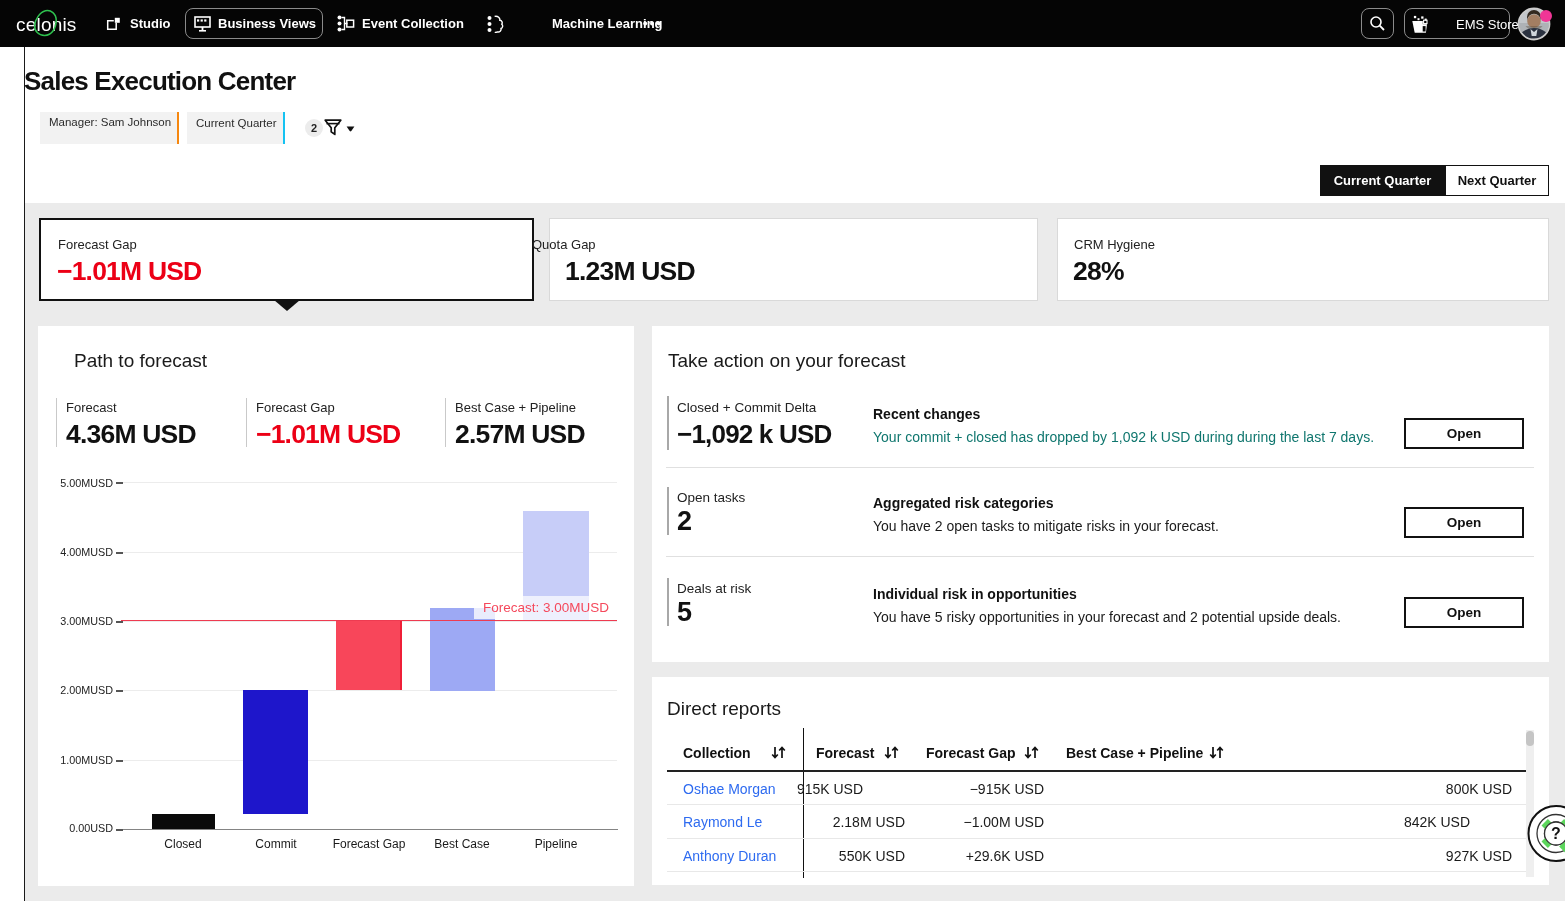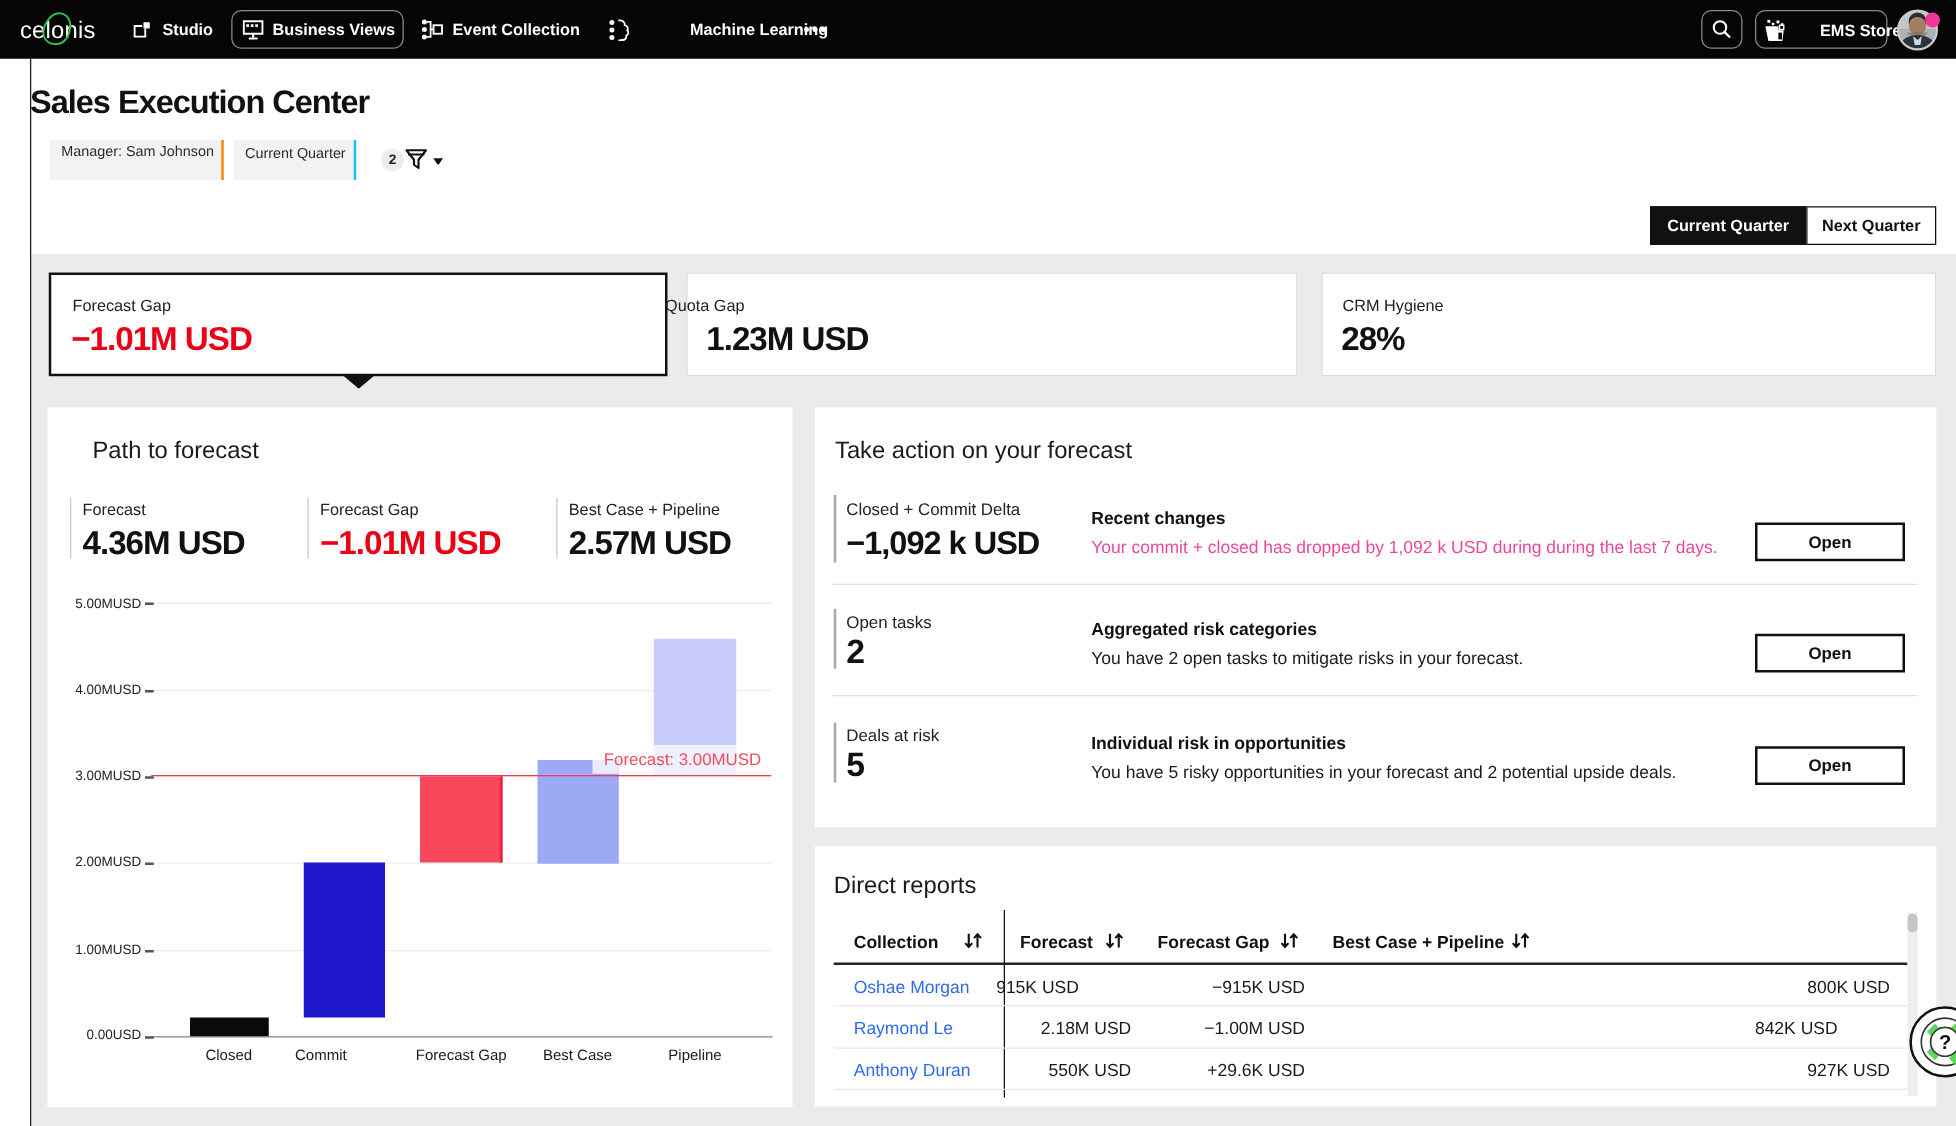--- a/index.html
+++ b/index.html
@@ -75,21 +75,21 @@
     <svg class="abs" style="left:1412px;top:13px;" width="19" height="21" viewBox="0 0 19 21">
       <path d="M0.3 8 L15.4 8 L13.9 19.7 L2.7 19.7 Z" fill="#fff"></path>
       <rect x="10.8" y="6.2" width="5.6" height="5.0" fill="#050505"></rect>
       <rect x="11.6" y="7.2" width="3.4" height="3.4" fill="none" stroke="#fff" stroke-width="1.1"></rect>
       <rect x="10.7" y="13.1" width="2.9" height="5.4" fill="#050505"></rect>
       <rect x="1.9" y="2.9" width="2.3" height="2.3" fill="#fff"></rect>
       <rect x="5.5" y="5.2" width="2.0" height="2.0" fill="#fff"></rect>
       <rect x="9.2" y="3.4" width="2.3" height="2.3" fill="#fff"></rect>
       <rect x="12.7" y="5.6" width="2.0" height="2.0" fill="#fff"></rect>
     </svg>
-    <div class="abs" style="left:1437px;top:17px;font-size:13px;font-weight:700;padding-left:19px;">EMS Store</div>
+    <div class="abs" style="left:1437px;top:17px;font-size:13px;font-weight:400;padding-left:19px;">EMS Store</div>
 
     <svg class="abs" style="left:1517px;top:7px;" width="34" height="34" viewBox="0 0 34 34">
       <defs>
           <clipPath id="avc">
             <circle cx="17" cy="17" r="15"></circle>
           </clipPath>
         </defs>
       <g clip-path="url(#avc)">
         <rect x="0" y="0" width="34" height="34" fill="#aeb2b6"></rect>
         <rect x="0" y="0" width="34" height="16" fill="#c2c6ca"></rect>
@@ -182,35 +182,35 @@
     <div class="abs" style="left:400px;top:621px;width:2px;height:69px;background:#ef1f38;"></div>
     <div class="abs" style="left:430px;top:608px;width:65px;height:83px;background:#9da9f4;"></div>
     <div class="abs" style="left:474px;top:608px;width:21px;height:11px;background:#e9ecfc;"></div>
     <div class="abs" style="left:523px;top:511px;width:66px;height:85px;background:#c7cdf8;"></div>
     <div class="abs" style="left:523px;top:596px;width:66px;height:25px;background:#eef0fd;"></div>
 
     <div class="abs" style="left:121px;top:620px;width:496px;height:1.2px;background:#ee3b51;"></div>
     <div class="abs" style="left:409px;top:600px;width:200px;font-size:13.5px;color:#f5495c;text-align:right;">Forecast: 3.00MUSD</div>
 
     <div class="abs" style="left:143px;top:837px;width:80px;font-size:12px;color:#1a1a1a;text-align:center;">Closed</div>
-    <div class="abs" style="left:236px;top:837px;width:80px;font-size:12px;color:#1a1a1a;text-align:left;">Commit</div>
+    <div class="abs" style="left:236px;top:837px;width:80px;font-size:12px;color:#1a1a1a;text-align:center;">Commit</div>
     <div class="abs" style="left:329px;top:837px;width:80px;font-size:12px;color:#1a1a1a;text-align:center;">Forecast Gap</div>
     <div class="abs" style="left:422px;top:837px;width:80px;font-size:12px;color:#1a1a1a;text-align:center;">Best Case</div>
     <div class="abs" style="left:516px;top:837px;width:80px;font-size:12px;color:#1a1a1a;text-align:center;">Pipeline</div>
   </div>
 
   <div id="action">
     <div class="card" style="left:652px;top:326px;width:897px;height:336px;"></div>
     <div class="abs" style="left:668px;top:350px;font-size:19px;color:#1a1a1a;">Take action on your forecast</div>
 
     <div class="abs" style="left:667px;top:396px;width:2px;height:54px;background:#a8a8a8;"></div>
     <div class="abs" style="left:677px;top:400px;font-size:13.5px;color:#222;">Closed + Commit Delta</div>
     <div class="abs" style="left:677px;top:419px;font-size:26px;font-weight:700;color:#111;letter-spacing:-0.8px;">−1,092 k USD</div>
     <div class="abs" style="left:873px;top:406px;font-size:14px;font-weight:700;color:#111;">Recent changes</div>
-    <div class="abs" style="left:873px;top:429px;font-size:14px;color:#ec4899;">Your commit + closed has dropped by 1,092 k USD during during the last 7 days.</div>
+    <div class="abs" style="left:873px;top:429px;font-size:14px;color:#0f766e;">Your commit + closed has dropped by 1,092 k USD during during the last 7 days.</div>
     <div class="abs" style="left:1404px;top:418px;width:120px;height:31px;border:2px solid #111;font-size:13.5px;font-weight:700;color:#111;text-align:center;line-height:27px;">Open</div>
     <div class="abs" style="left:666px;top:467px;width:868px;height:1px;background:#e0e0e0;"></div>
 
     <div class="abs" style="left:667px;top:487px;width:2px;height:48px;background:#a8a8a8;"></div>
     <div class="abs" style="left:677px;top:490px;font-size:13.5px;color:#222;">Open tasks</div>
     <div class="abs" style="left:677px;top:506px;font-size:27px;font-weight:700;color:#111;">2</div>
     <div class="abs" style="left:873px;top:495px;font-size:14px;font-weight:700;color:#111;">Aggregated risk categories</div>
     <div class="abs" style="left:873px;top:518px;font-size:14px;color:#1a1a1a;">You have 2 open tasks to mitigate risks in your forecast.</div>
     <div class="abs" style="left:1404px;top:507px;width:120px;height:31px;border:2px solid #111;font-size:13.5px;font-weight:700;color:#111;text-align:center;line-height:27px;">Open</div>
     <div class="abs" style="left:666px;top:556px;width:868px;height:1px;background:#e0e0e0;"></div>

